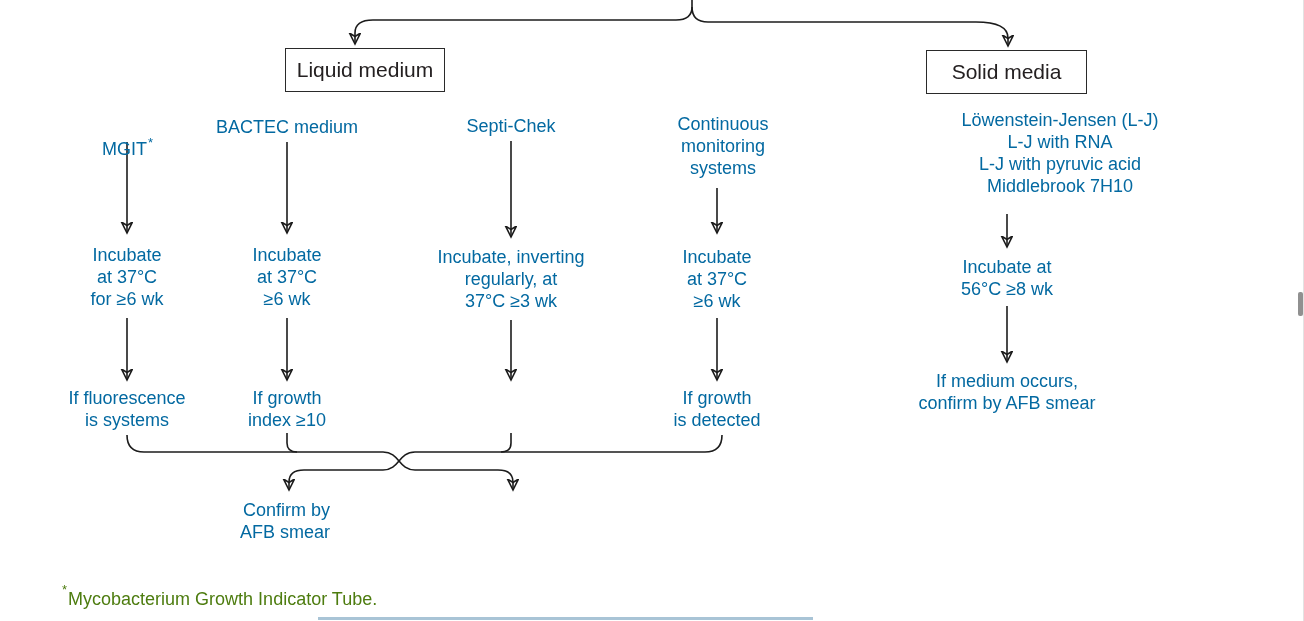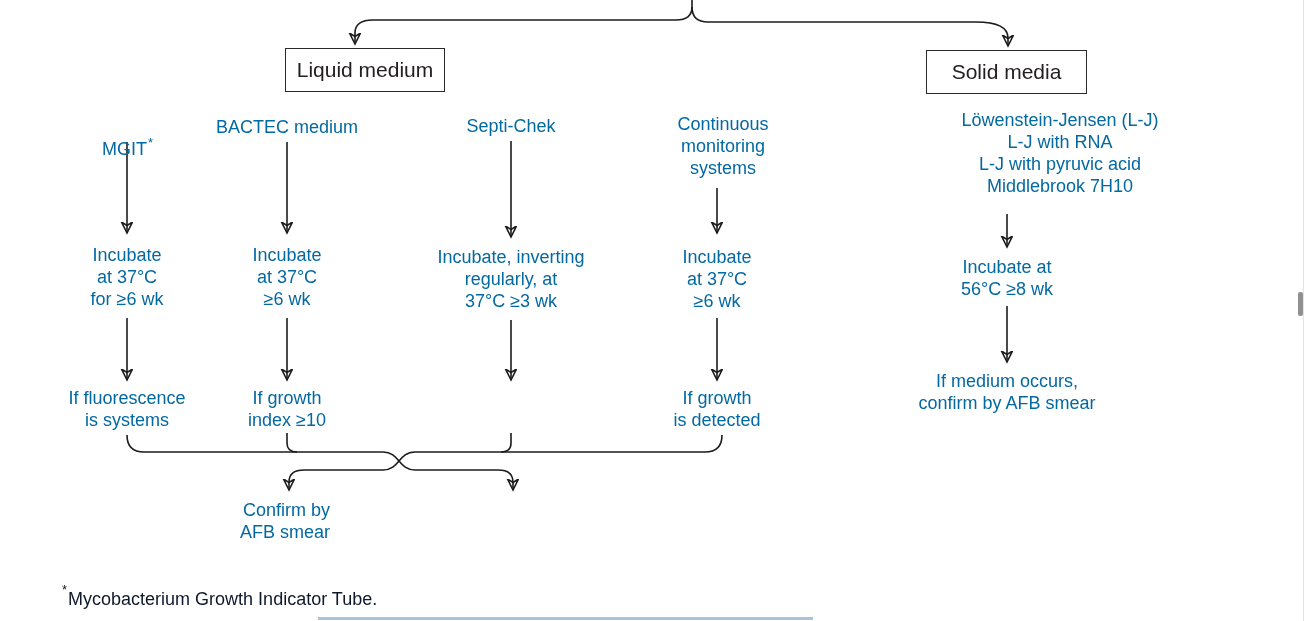--- a/index.html
+++ b/index.html
@@ -16,21 +16,21 @@
     transform:translateX(-50%);
     color:#0369a1;
   }
   .txt.left-align { transform:none; text-align:right; }
   .box {
     position:absolute; border:1.6px solid #2a2a2a; background:#ffffff;
     display:flex; align-items:center; justify-content:center;
     font-size:21px; color:#242021;
   }
   sup.ast { font-size:13px; position:relative; top:-1px; left:1px; }
-  .footnote { position:absolute; font-size:18px; color:#0f172a; }
+  .footnote { position:absolute; font-size:18px; color:#4d7c0f; }
   .footnote sup.ast { top:-4px; left:0; margin-right:1px; }
   .accent-rule { position:absolute; height:3px; }
   .scroll-track { position:absolute; top:0; right:0; width:1px; height:621px; background:#e3e3e3; }
   .scroll-thumb { position:absolute; right:1px; width:5px; height:24px; background:#909090; border-radius:2px; }
 </style>
 </head>
 <body>
 
 <div class="canvas">
 

